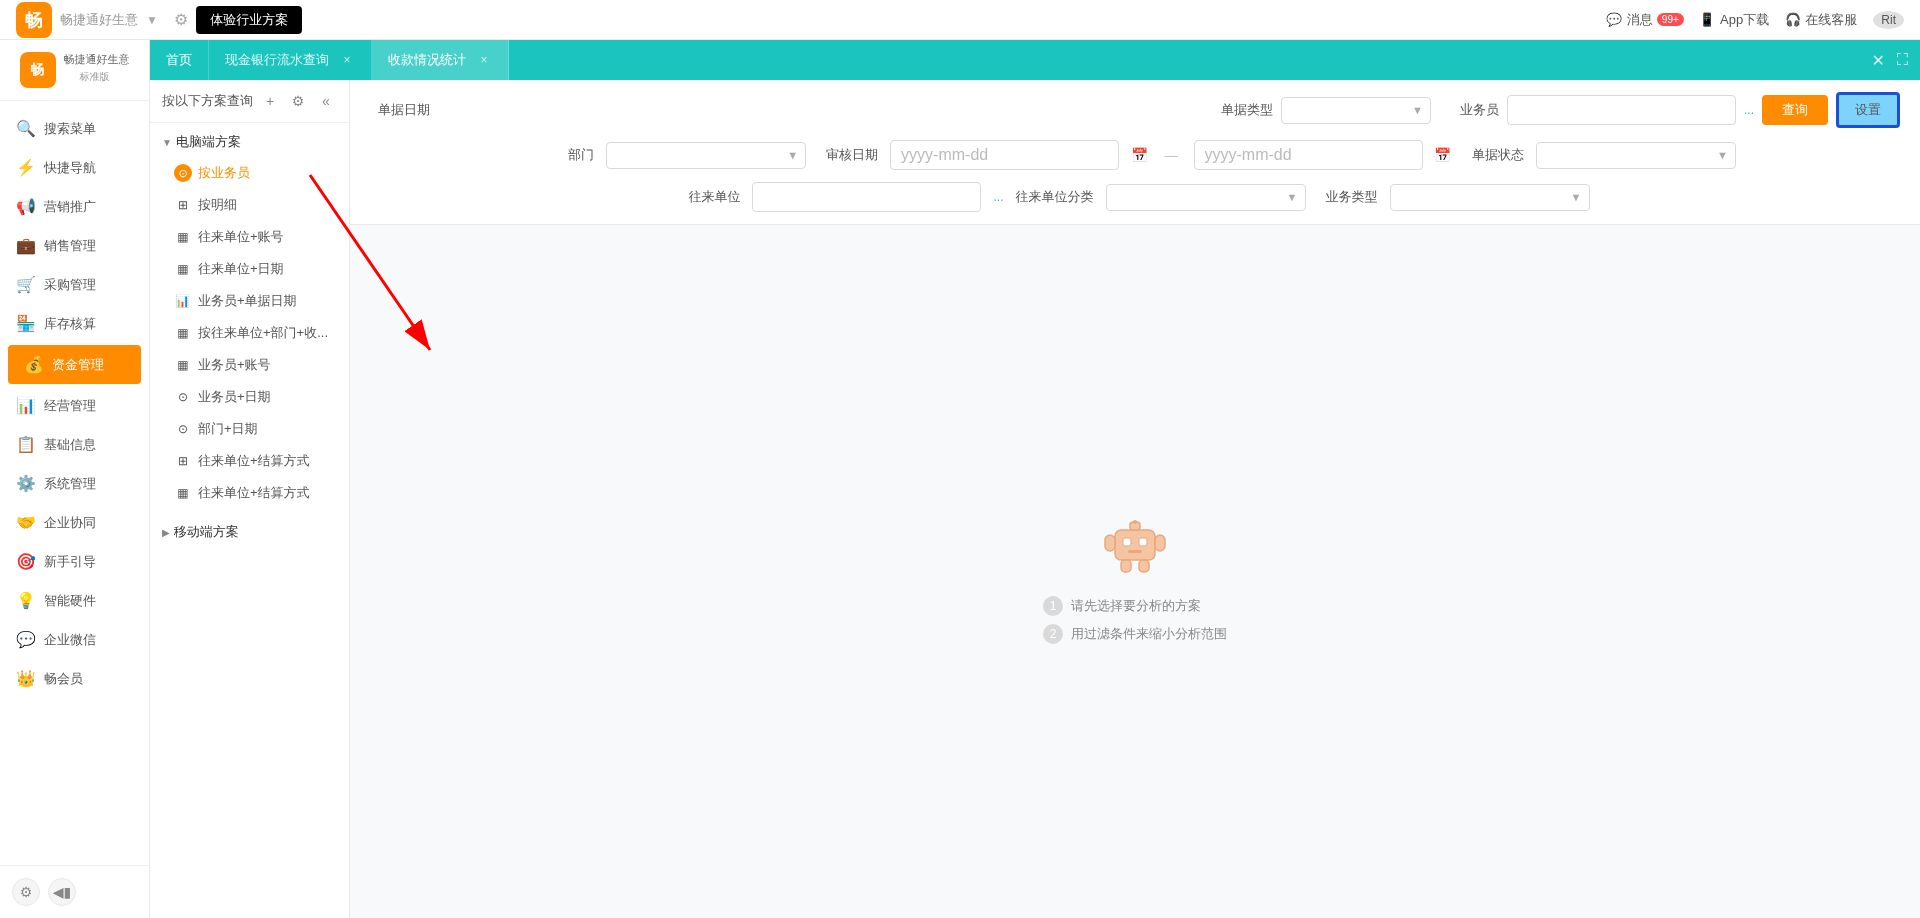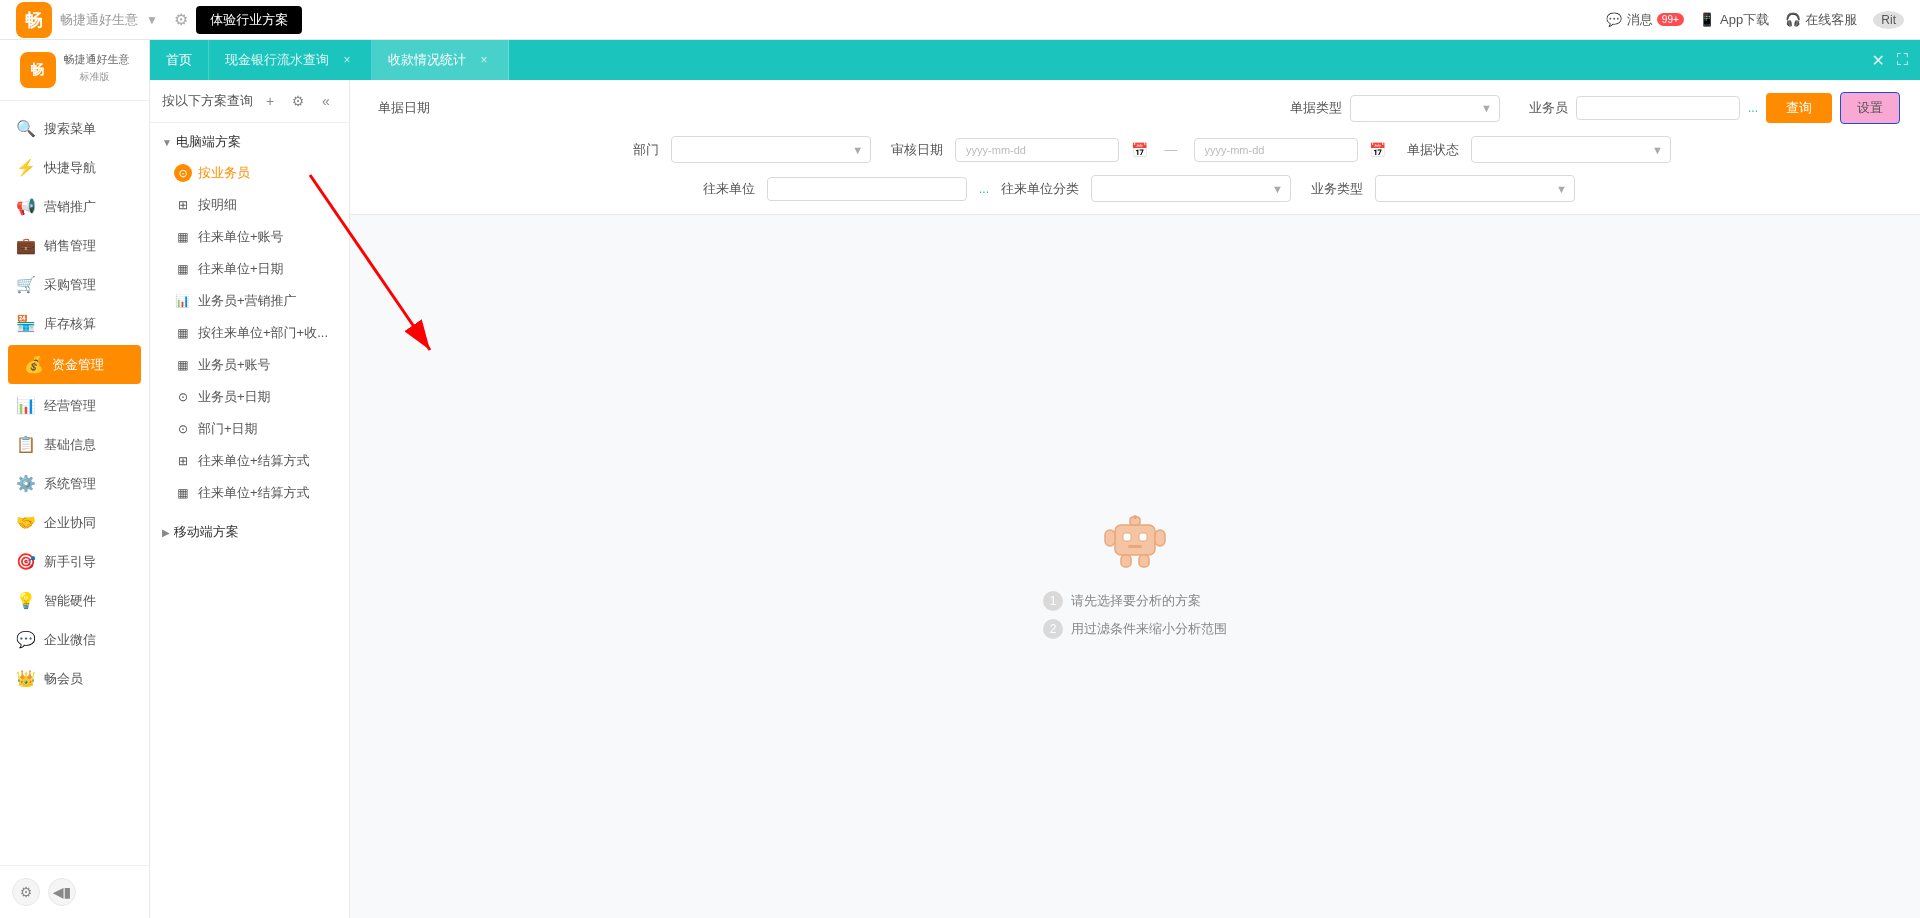--- a/index.html
+++ b/index.html
@@ -258,34 +258,34 @@
     .select-wrapper {
       position: relative; display: inline-flex; align-items: center;
     }
     .select-wrapper .chevron {
       position: absolute; right: 8px;
       color: #aaa; font-size: 11px;
       pointer-events: none;
     }
     .input-field {
       border: 1px solid #d9d9d9; border-radius: 4px;
-      padding: 5px 10px; font-size: 11px; color: #333;
+      padding: 5px 10px; font-size: 16px; color: #333;
       background: #fff; min-width: 130px;
     }
     .input-field::placeholder { color: #bbb; }
     .date-sep { color: #bbb; padding: 0 4px; }
     .cal-icon { color: #aaa; font-size: 14px; cursor: pointer; }
     .more-btn { color: #1bc5bd; font-size: 12px; cursor: pointer; }
     .query-btn {
       background: #ff8c00; color: #fff; border: none;
       border-radius: 4px; padding: 6px 20px;
       font-size: 13px; cursor: pointer;
     }
     .settings-btn {
-      background: #f9a8d4; color: #555; border: 1px solid #1d4ed8;
+      background: #7dd3fc; color: #555; border: 3px solid #1d4ed8;
       border-radius: 4px; padding: 6px 16px;
       font-size: 13px; cursor: pointer;
     }
     .collapse-more {
       text-align: center; padding: 8px;
       color: #888; font-size: 12px; cursor: pointer;
     }
 
     
     .empty-area {
@@ -495,21 +495,21 @@
             <div class="scheme-item">
               <div class="scheme-item-icon">▦</div>
               <span>往来单位+账号</span>
             </div>
             <div class="scheme-item">
               <div class="scheme-item-icon">▦</div>
               <span>往来单位+日期</span>
             </div>
             <div class="scheme-item">
               <div class="scheme-item-icon">📊</div>
-              <span>业务员+营销推广</span>
+              <span>业务员+单据日期</span>
             </div>
             <div class="scheme-item">
               <div class="scheme-item-icon">▦</div>
               <span>按往来单位+部门+收...</span>
             </div>
             <div class="scheme-item">
               <div class="scheme-item-icon">▦</div>
               <span>业务员+账号</span>
             </div>
             <div class="scheme-item">

